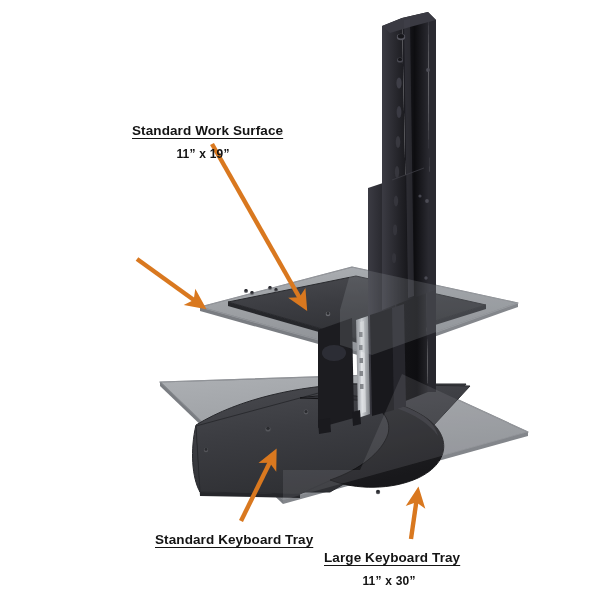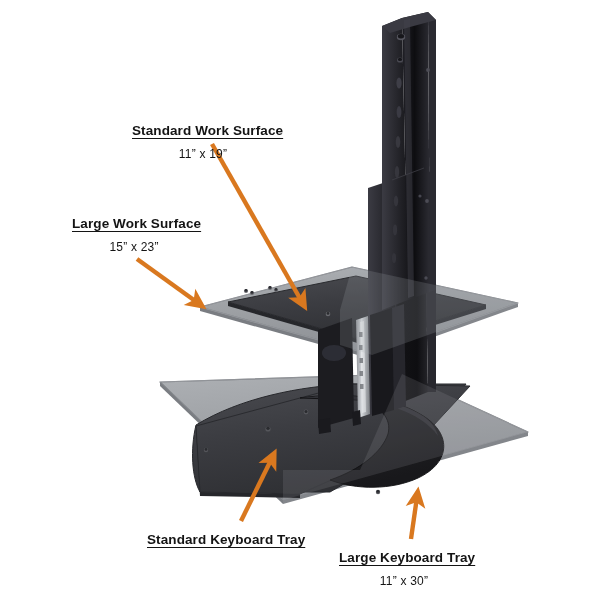--- a/index.html
+++ b/index.html
@@ -47,29 +47,29 @@
     letter-spacing: 0.1px;
     text-decoration: underline;
     text-underline-offset: 3px;
     text-decoration-thickness: 1.3px;
     color: #141414;
   }
   .callout-dim {
     display: block;
     margin-top: 7px;
     font-size: 12px;
-    font-weight: normal;
+    font-weight: bold;
     letter-spacing: 0.2px;
     color: #141414;
   }
 
   #callout-standard-work-surface { left: 132px; top: 100px; width: 142px; margin-top: 20px; }
   #callout-large-work-surface    { left: 72px;  top: 213px; width: 124px; }
-  #callout-standard-keyboard-tray{ left: 147px; top: 529px; width: 140px; }
-  #callout-large-keyboard-tray   { left: 339px; top: 547px; width: 130px; }
+  #callout-standard-keyboard-tray{ left: 155px; top: 529px; width: 140px; }
+  #callout-large-keyboard-tray   { left: 324px; top: 547px; width: 130px; }
 
   
   #arrow-layer {
     position: absolute;
     left: 0;
     top: 0;
     width: 600px;
     height: 600px;
     pointer-events: none;
   }
@@ -272,24 +272,20 @@
     <line x1="241" y1="521" x2="272" y2="458" stroke="#d9781f" stroke-width="4.4" stroke-linecap="butt" marker-end="url(#arrowHead)"></line>
 
     <line x1="411" y1="539" x2="417" y2="497" stroke="#d9781f" stroke-width="4.4" stroke-linecap="butt" marker-end="url(#arrowHead)"></line>
   </svg>
 
   <div class="callout" id="callout-standard-work-surface">
     <span class="callout-title">Standard Work Surface</span>
     <span class="callout-dim">11” x 19”</span>
   </div>
 
-  <div class="callout" id="callout-large-work-surface">
-    <span class="callout-title">Large Work Surface</span>
-    <span class="callout-dim">15” x 23”</span>
-  </div>
 
   <div class="callout" id="callout-standard-keyboard-tray">
     <span class="callout-title">Standard Keyboard Tray</span>
   </div>
 
   <div class="callout" id="callout-large-keyboard-tray">
     <span class="callout-title">Large Keyboard Tray</span>
     <span class="callout-dim">11” x 30”</span>
   </div>
 

